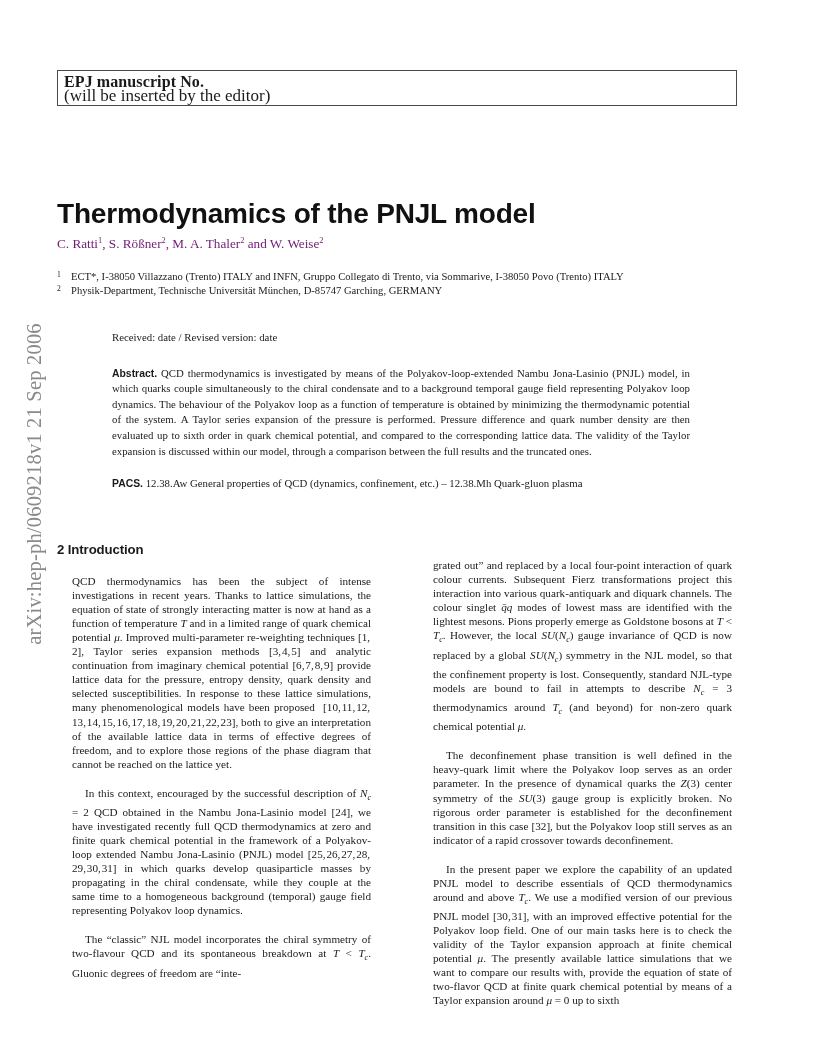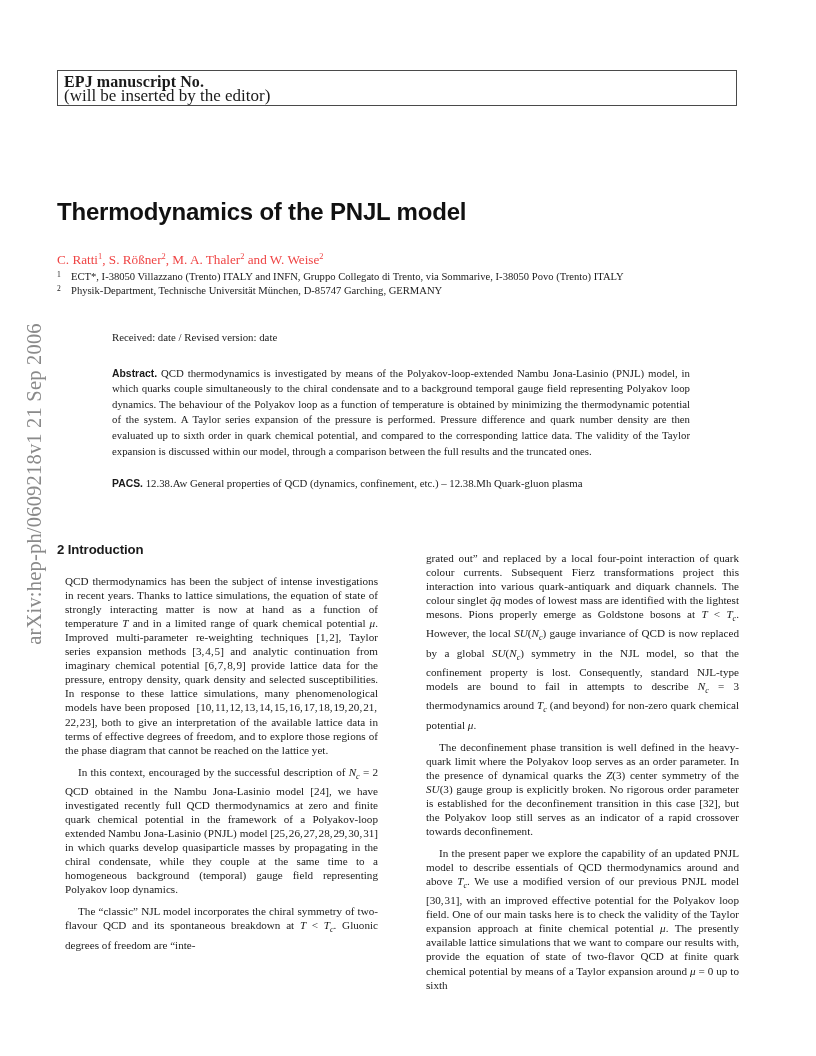--- a/index.html
+++ b/index.html
@@ -59,31 +59,31 @@
   }
 
   
   .title {
     position: absolute;
     left: 57px;
     top: 198px;
     width: 690px;
     font-family: "Liberation Sans", "DejaVu Sans", sans-serif;
     font-weight: bold;
-    font-size: 24px;
+    font-size: 28px;
     letter-spacing: -0.2px;
     color: #111;
   }
   .authors {
     position: absolute;
     left: 57px;
-    top: 252px;
+    top: 236px;
     width: 690px;
     font-size: 13.2px;
-    color: #ef4444;
+    color: #701a75;
   }
   .authors sup { font-size: 8.4px; vertical-align: super; }
 
   .affiliations {
     position: absolute;
     left: 57px;
     top: 270px;
     width: 690px;
     font-size: 10.6px;
     line-height: 13.2px;
@@ -149,21 +149,21 @@
   .col-right { left: 361px; }
 
   .section-head {
     font-family: "Liberation Sans", "DejaVu Sans", sans-serif;
     font-weight: bold;
     font-size: 13.2px;
     margin: 0 0 17px 0;
     letter-spacing: -0.1px;
   }
   .col p {
-    margin: 8px;
+    margin: 15px;
     text-align: justify;
   }
   .col p.indent { text-indent: 13px; }
 
   .it { font-style: italic; }
   .sub { font-size: 8.1px; vertical-align: sub; }
 </style>
 </head>
 <body>
 

